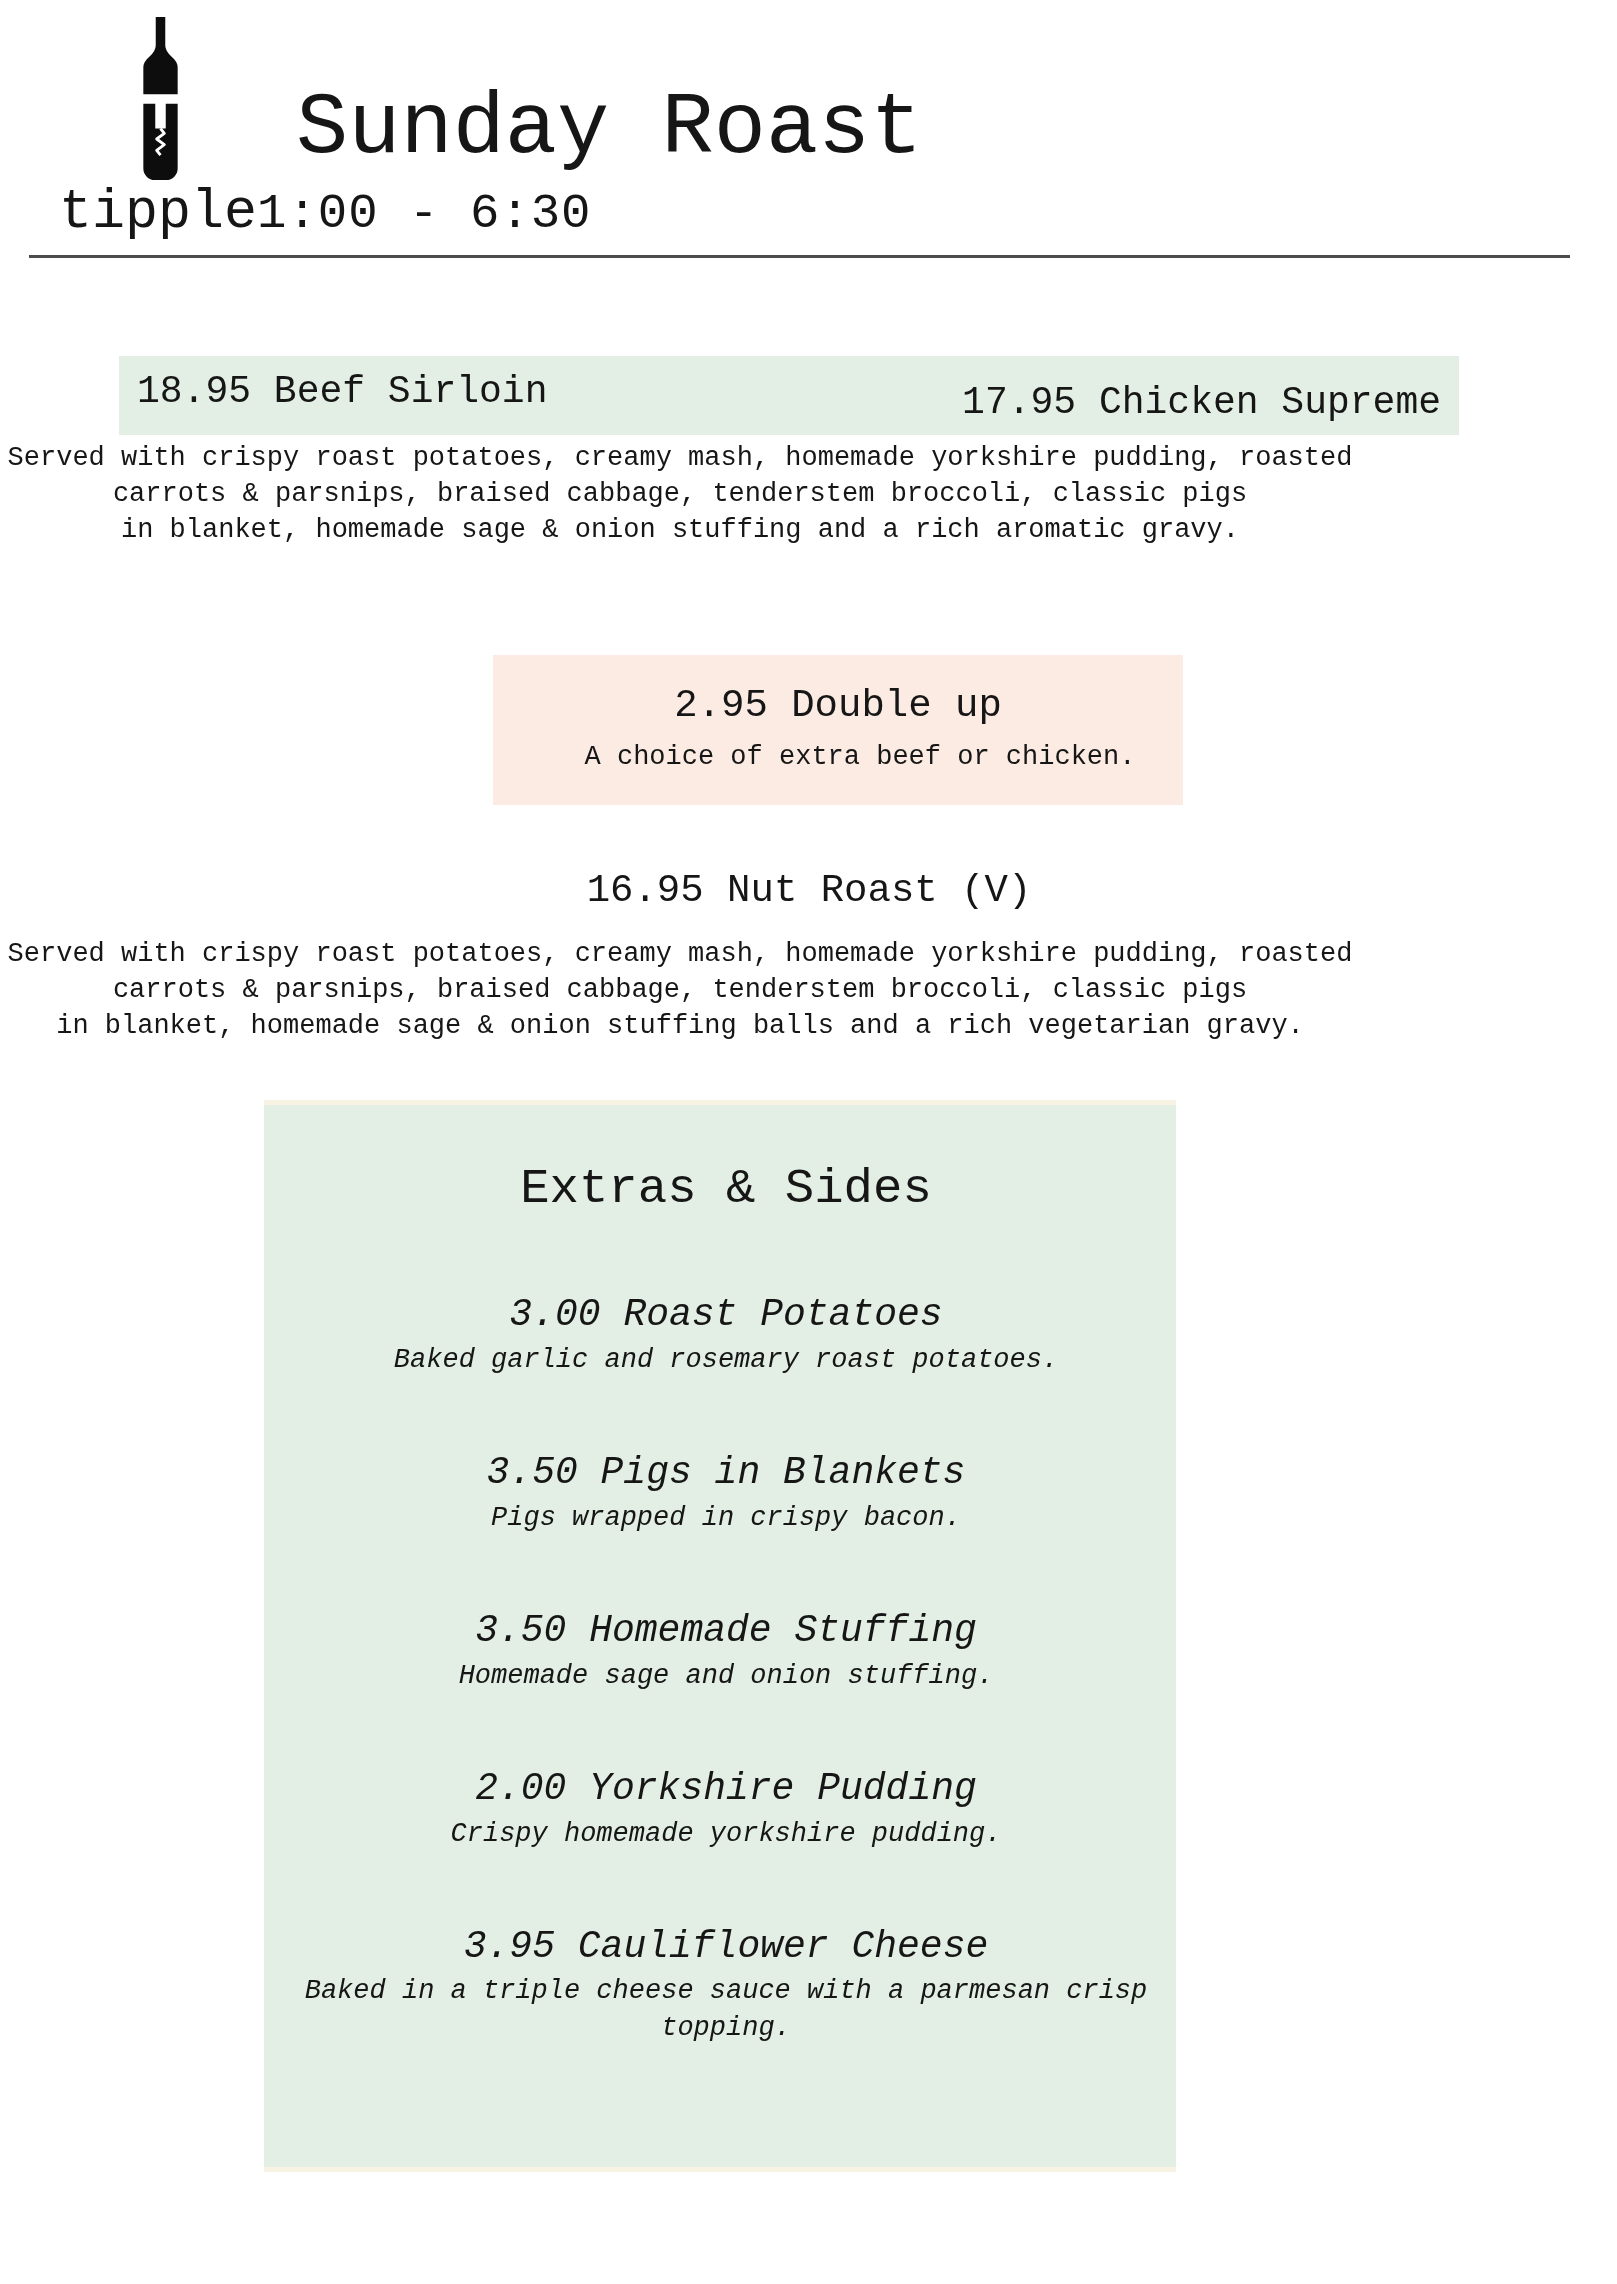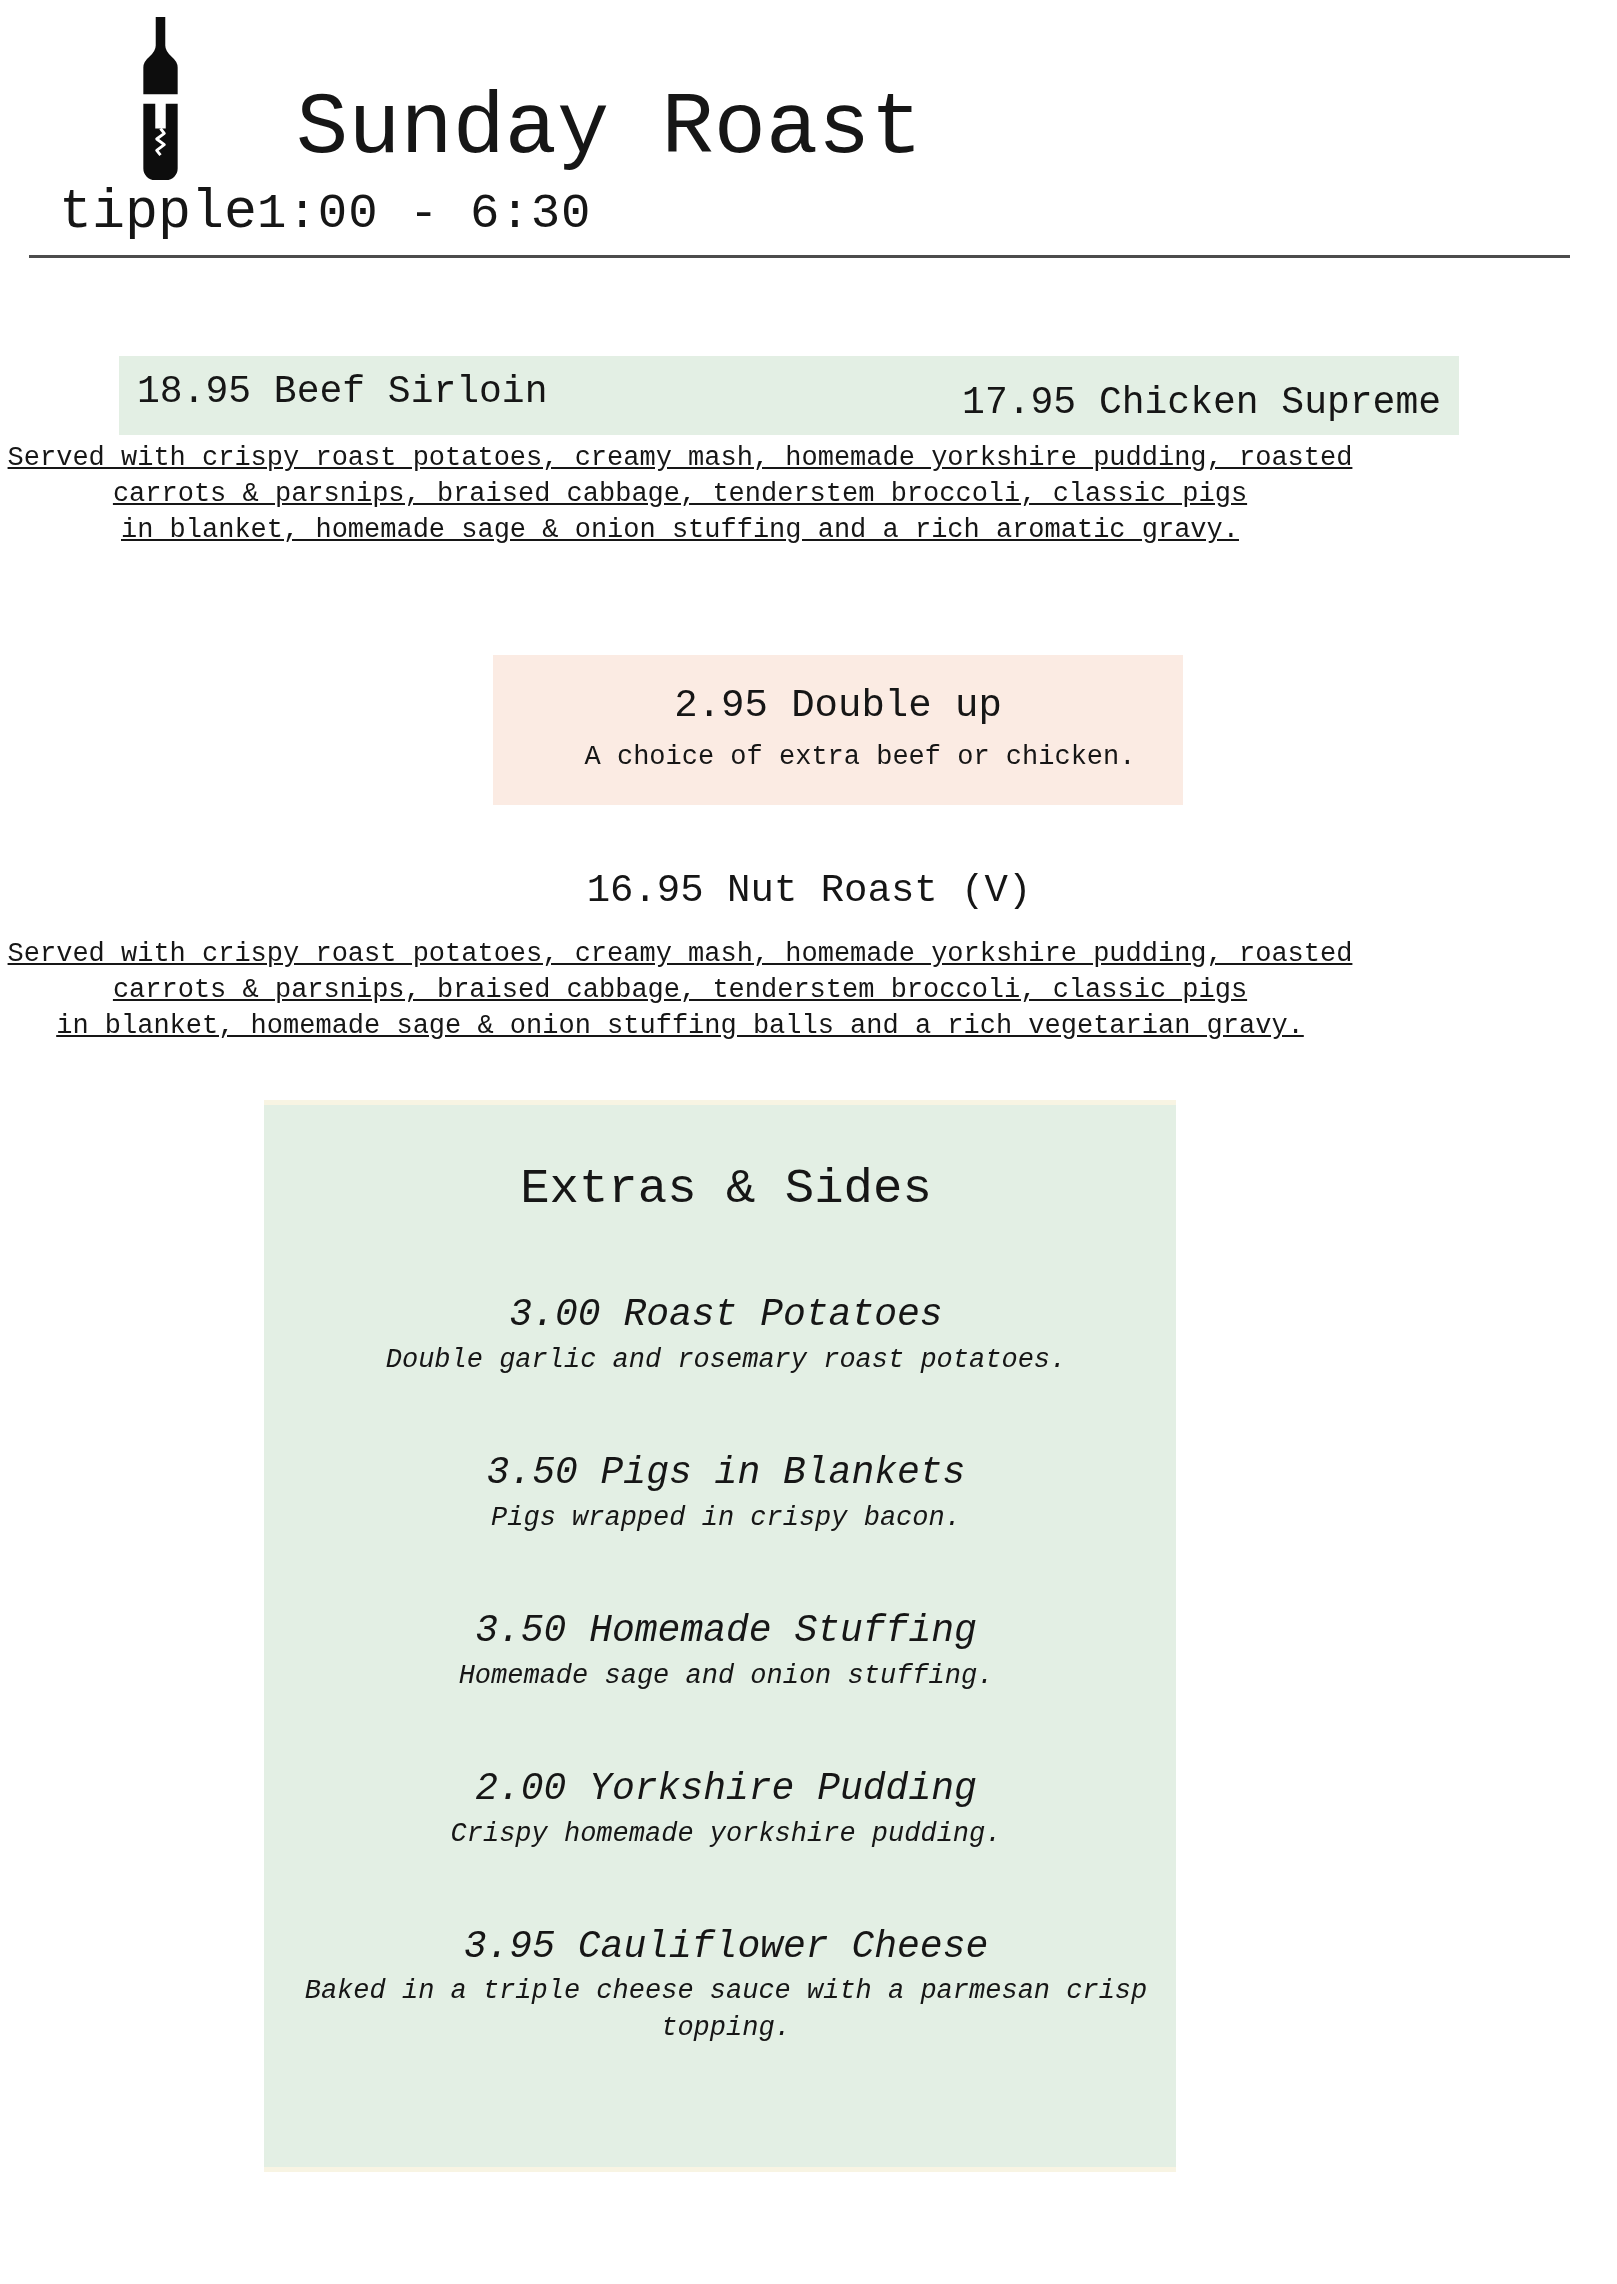--- a/index.html
+++ b/index.html
@@ -20,21 +20,21 @@
 
   
   .banner{
     left:119px;top:356px;width:1340px;height:79px;background:#e3efe4;
     display:flex;justify-content:space-between;align-items:center;
     padding:0 18px;box-sizing:border-box;font-size:38px;white-space:nowrap;gap:15px;
   }
   .banner .left-item{transform:translateY(-3.9px);}
   .banner .right-item{transform:translateY(6.8px);}
 
-  .desc-block{left:0;top:0;width:1360px;text-align:center;font-size:27px;line-height:36px;text-decoration:underline;}
+  .desc-block{left:0;top:0;width:1360px;text-align:center;font-size:27px;line-height:36px;}
   .desc-block span{display:block;}
   .mains-desc{top:440px;}
 
   
   .double-up{
     left:493px;top:655px;width:690px;height:150px;background:#fbebe3;
     text-align:center;box-sizing:border-box;
   }
   .double-up .du-title{font-size:39px;line-height:47px;margin-top:28px;}
   .double-up .du-desc{font-size:27px;line-height:37px;margin-top:8.8px;padding-left:44px;}
@@ -96,21 +96,21 @@
   <span>carrots &amp; parsnips, braised cabbage, tenderstem broccoli, classic pigs</span>
   <span>in blanket, homemade sage &amp; onion stuffing balls and a rich vegetarian gravy.</span>
 </div>
 
 <div class="abs extras">
   <div class="extras-title">Extras &amp; Sides</div>
   <div class="extras-list">
 
     <div class="extras-item">
       <div class="item-title">3.00 Roast Potatoes</div>
-      <div class="item-desc">Double garlic and rosemary roast potatoes.</div>
+      <div class="item-desc">Baked garlic and rosemary roast potatoes.</div>
     </div>
 
     <div class="extras-item">
       <div class="item-title">3.50 Pigs in Blankets</div>
       <div class="item-desc">Pigs wrapped in crispy bacon.</div>
     </div>
 
     <div class="extras-item">
       <div class="item-title">3.50 Homemade Stuffing</div>
       <div class="item-desc">Homemade sage and onion stuffing.</div>

